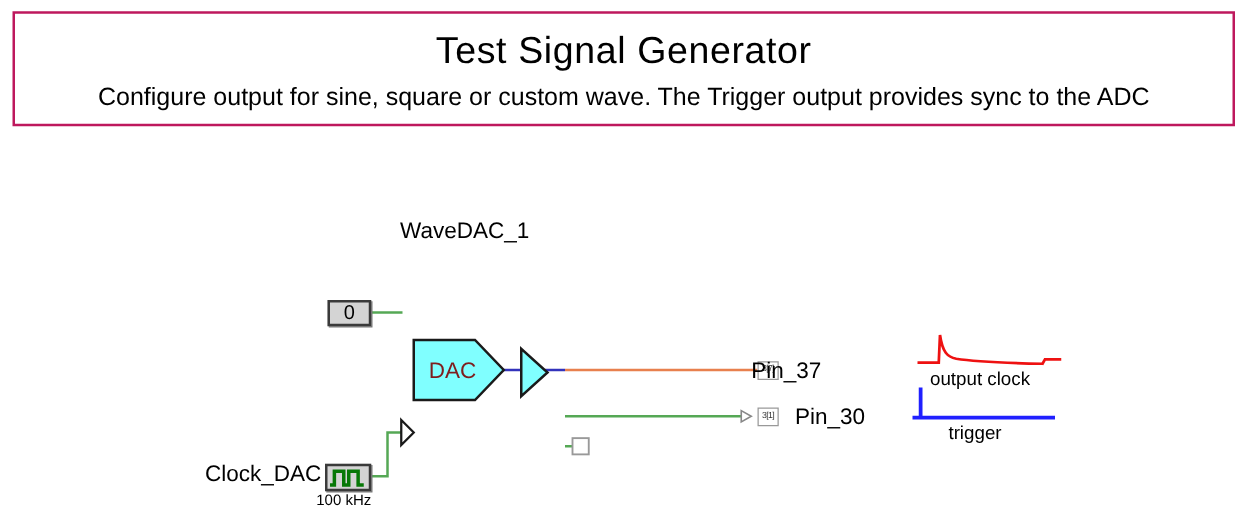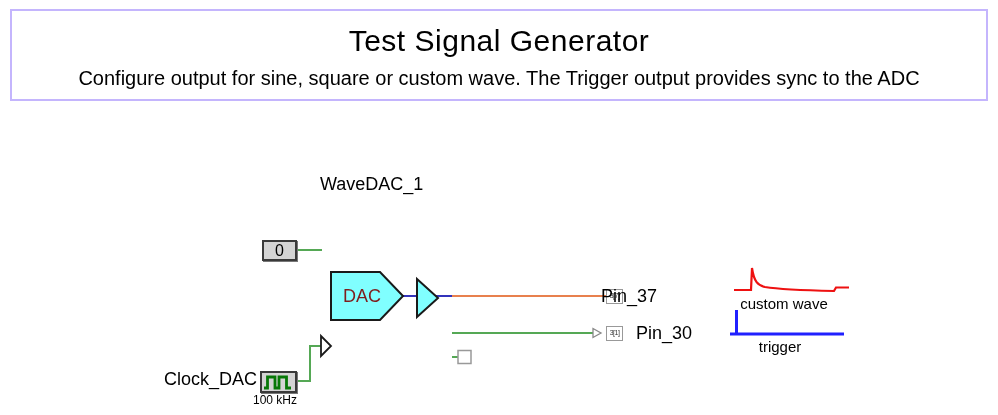--- a/index.html
+++ b/index.html
@@ -5,21 +5,21 @@
   html,body{margin:0;padding:0;background:#ffffff;}
   .canvas{
     position:relative;width:998px;height:415px;background:#ffffff;overflow:hidden;
     font-family:"Liberation Sans","DejaVu Sans",sans-serif;color:#000;
   }
   .abs{position:absolute;}
 
   
   .title-box{
     left:10px;top:9px;width:974px;height:88px;
-    border:2px solid #c4b5fd;background:#ffffff;text-align:center;
+    border:2px solid #be185d;background:#ffffff;text-align:center;
   }
   .title-box .main-title{
     margin:13px 0 0 0;font-size:30px;font-weight:400;letter-spacing:.5px;
   }
   .title-box .sub-title{
     margin:9px 0 0 0;font-size:20px;font-weight:400;
   }
 
   
   .comp-title{
@@ -129,16 +129,16 @@
       <polyline points="2,15 5.5,15 5.5,4 13,4 13,15 17,15 17,4 24.5,4 24.5,15 29,15" fill="none" stroke="#077807" stroke-width="2.8"></polyline>
     </svg>
   </div>
   <div class="abs clock-freq">100 kHz</div>
 
   <div class="abs term-box term-37">3[7]</div>
   <div class="abs pin-name pin-name-37">Pin_37</div>
   <div class="abs term-box term-30">3[1]</div>
   <div class="abs pin-name pin-name-30">Pin_30</div>
 
-  <div class="abs wave-label lbl-outwave">custom wave</div>
+  <div class="abs wave-label lbl-outwave">output clock</div>
   <div class="abs wave-label lbl-trigger">trigger</div>
 
 </div>
 
 </body></html>

